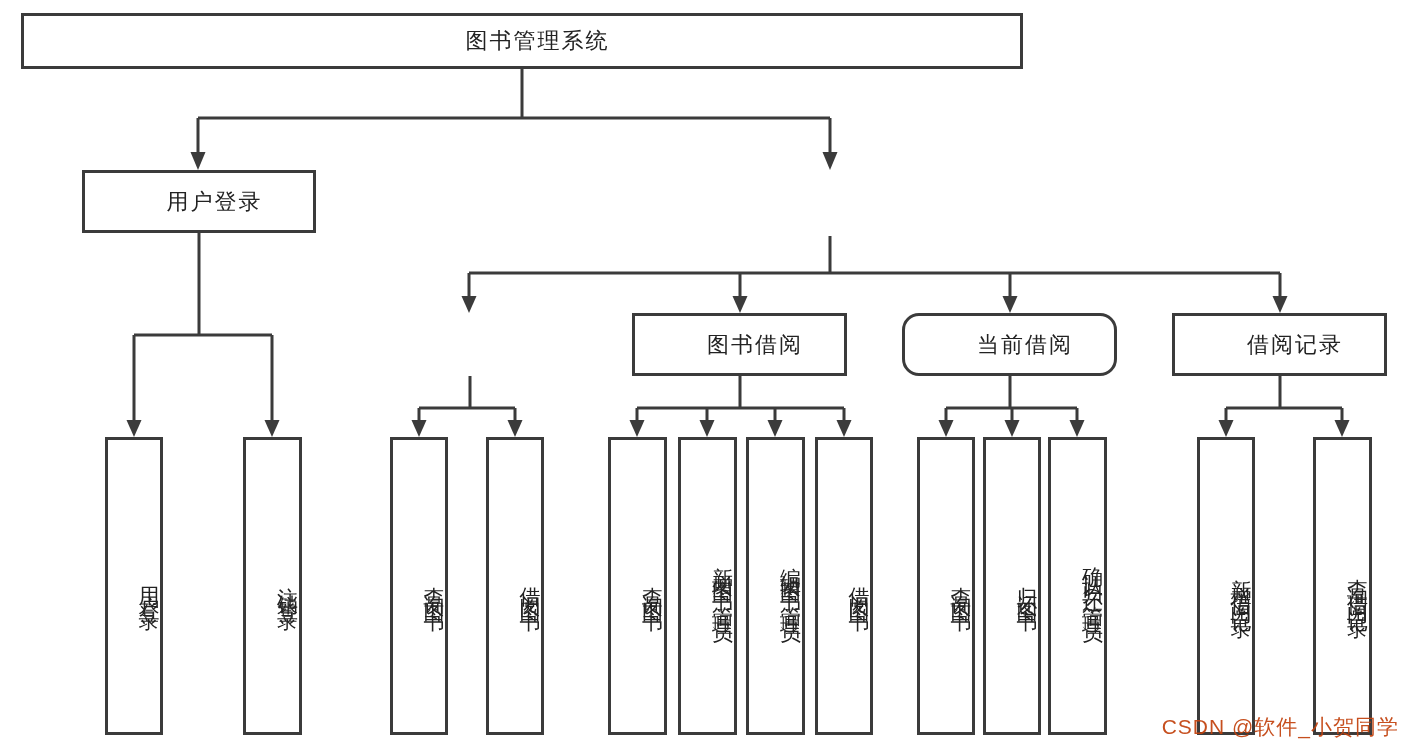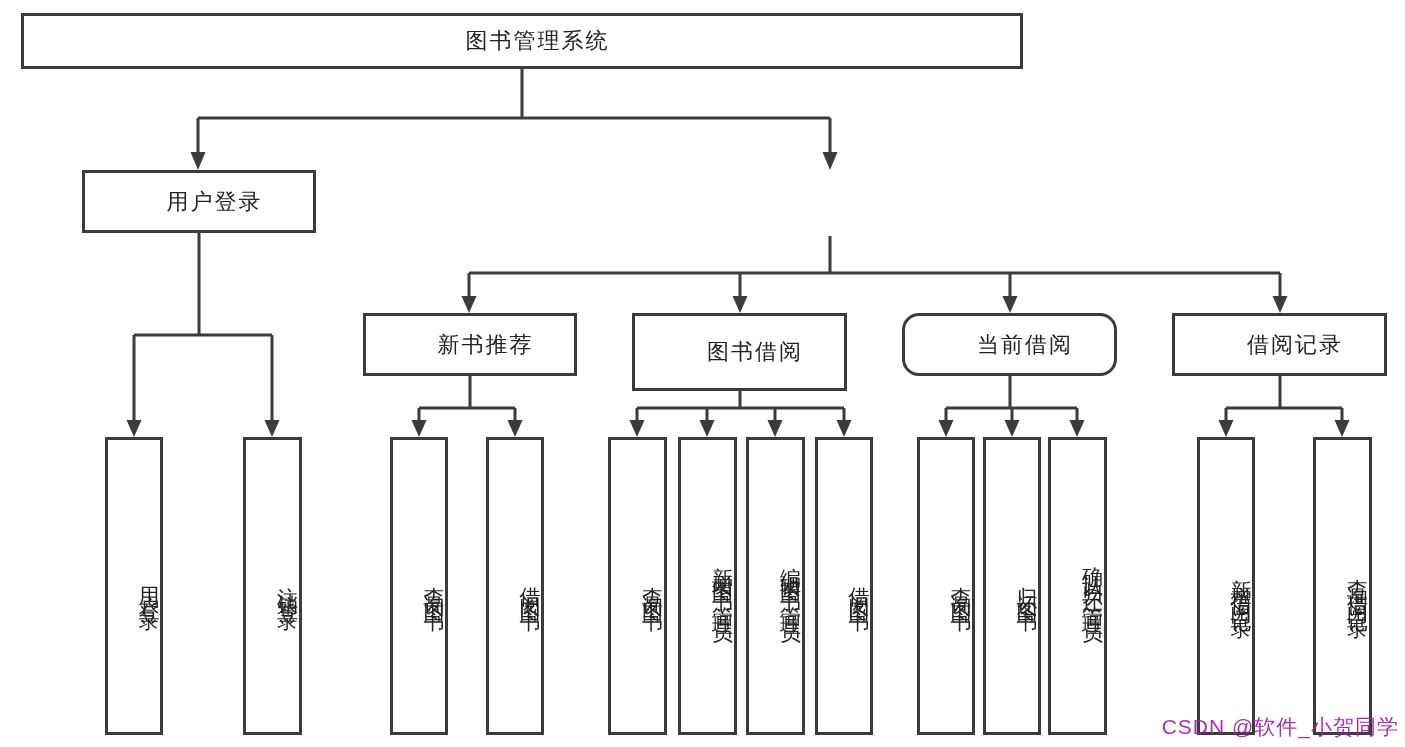--- a/index.html
+++ b/index.html
@@ -31,21 +31,21 @@
     line-height:1;
     font-size:21px;
   }
   
   .root{left:21px;top:13px;width:1002px;height:56px;}
   
   .n2a{left:82px;top:170px;width:234px;height:63px;}
   .n2b{left:712px;top:170px;width:235px;height:63px;}
   
   .n3a{left:363px;top:313px;width:214px;height:63px;}
-  .n3b{left:632px;top:313px;width:215px;height:78px;}
+  .n3b{left:632px;top:313px;width:215px;height:63px;}
   .n3c{left:902px;top:313px;width:215px;height:63px;border-radius:17px;}
   .n3d{left:1172px;top:313px;width:215px;height:63px;}
   
   .leaf{top:437px;height:298px;}
   .l1{left:105px;width:58px;}
   .l2{left:243px;width:59px;}
   .l3{left:390px;width:58px;}
   .l4{left:486px;width:58px;}
   .l5{left:608px;width:59px;}
   .l6{left:678px;width:59px;}
@@ -53,21 +53,21 @@
   .l8{left:815px;width:58px;}
   .l9{left:917px;width:58px;}
   .l10{left:983px;width:58px;}
   .l11{left:1048px;width:59px;}
   .l12{left:1197px;width:58px;}
   .l13{left:1313px;width:59px;}
   .watermark{
     position:absolute;
     right:6px;bottom:6px;
     font-size:21px;
-    color:#a21caf;
+    color:#c2410c;
     letter-spacing:1px;
     z-index:5;
     opacity:.92;
   }
 </style>
 </head>
 <body>
 
 <div id="canvas">
 
@@ -111,21 +111,20 @@
       <polygon points="1069.5,420 1084.5,420 1077,437"></polygon>
       <polygon points="1218.5,420 1233.5,420 1226,437"></polygon>
       <polygon points="1334.5,420 1349.5,420 1342,437"></polygon>
     </g>
   </svg>
 
   <div class="node root">图书管理系统</div>
 
   <div class="node n2a">用户登录</div>
 
-  <div class="node n3a">新书推荐</div>
   <div class="node n3b">图书借阅</div>
   <div class="node n3c">当前借阅</div>
   <div class="node n3d">借阅记录</div>
 
   <div class="node vnode leaf l1">用户登录</div>
   <div class="node vnode leaf l2">注销登录</div>
 
   <div class="node vnode leaf l3">查询图书</div>
   <div class="node vnode leaf l4">借阅图书</div>
 

